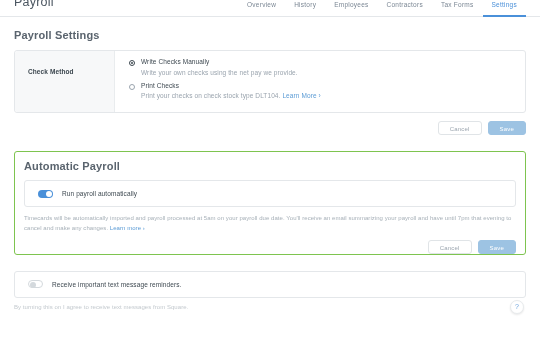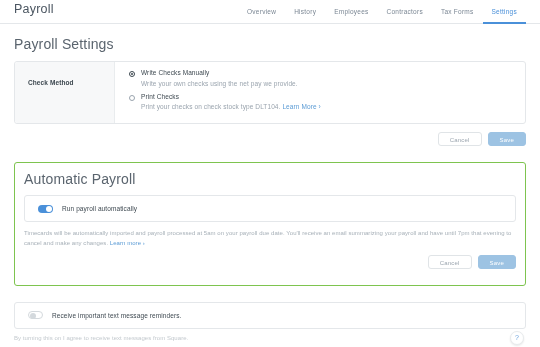--- a/index.html
+++ b/index.html
@@ -11,21 +11,21 @@
     width: 540px;
     height: 347px;
     overflow: hidden;
     font-family: "Liberation Sans", sans-serif;
     color: #3d4850;
     -webkit-font-smoothing: antialiased;
   }
 
   
   .header {
-    height: 24px;
+    height: 17px;
     display: flex;
     align-items: flex-end;
     padding: 0 14px 0 14px;
     border-bottom: 1px solid #e4e7ea;
     box-sizing: border-box;
   }
   .app-title {
     font-size: 12.5px;
     color: #4a5560;
     font-weight: 400;
@@ -53,25 +53,25 @@
   .nav-tab.active {
     color: #4a90d9;
     border-bottom-color: #4a90d9;
   }
 
   
   .page {
     padding: 0 14px;
   }
   .section-title {
-    font-size: 14px;
+    font-size: 11px;
     color: #5a646e;
     letter-spacing: .15px;
     margin: 12px 0 9px 0;
-    font-weight: 400;
+    font-weight: 700;
   }
 
   .card {
     border: 1px solid #e4e7ea;
     border-radius: 3px;
     background: #ffffff;
     box-sizing: border-box;
   }
 
   
@@ -169,21 +169,21 @@
   .btn-save {
     background: #9dc3e3;
     border: 1px solid #9dc3e3;
     color: #ffffff;
   }
 
   
   .highlight-block {
     border: 1.5px solid #7ec44f;
     border-radius: 3px;
-    padding: 7px 9px 16px 9px;
+    padding: 7px 9px 0 9px;
     margin-top: 16px;
     box-sizing: border-box;
   }
   .highlight-block .section-title { margin: 1px 0 8px 0; }
 
   .toggle-card {
     border: 1px solid #e4e7ea;
     border-radius: 3px;
     height: 27px;
     display: flex;

